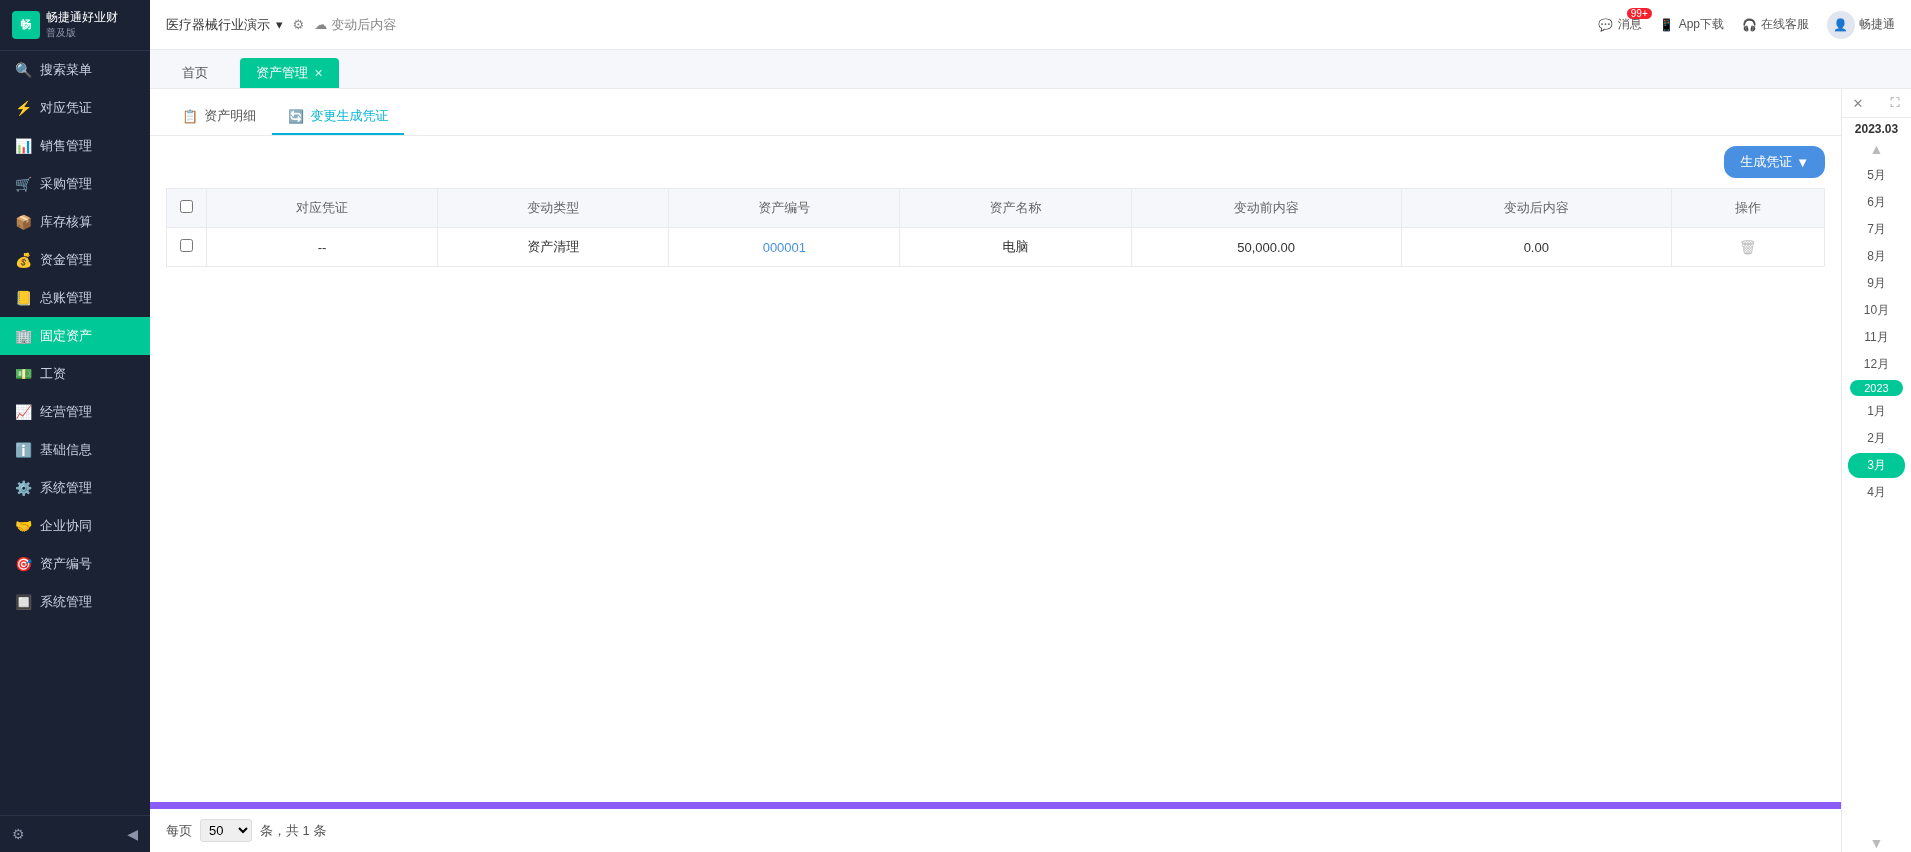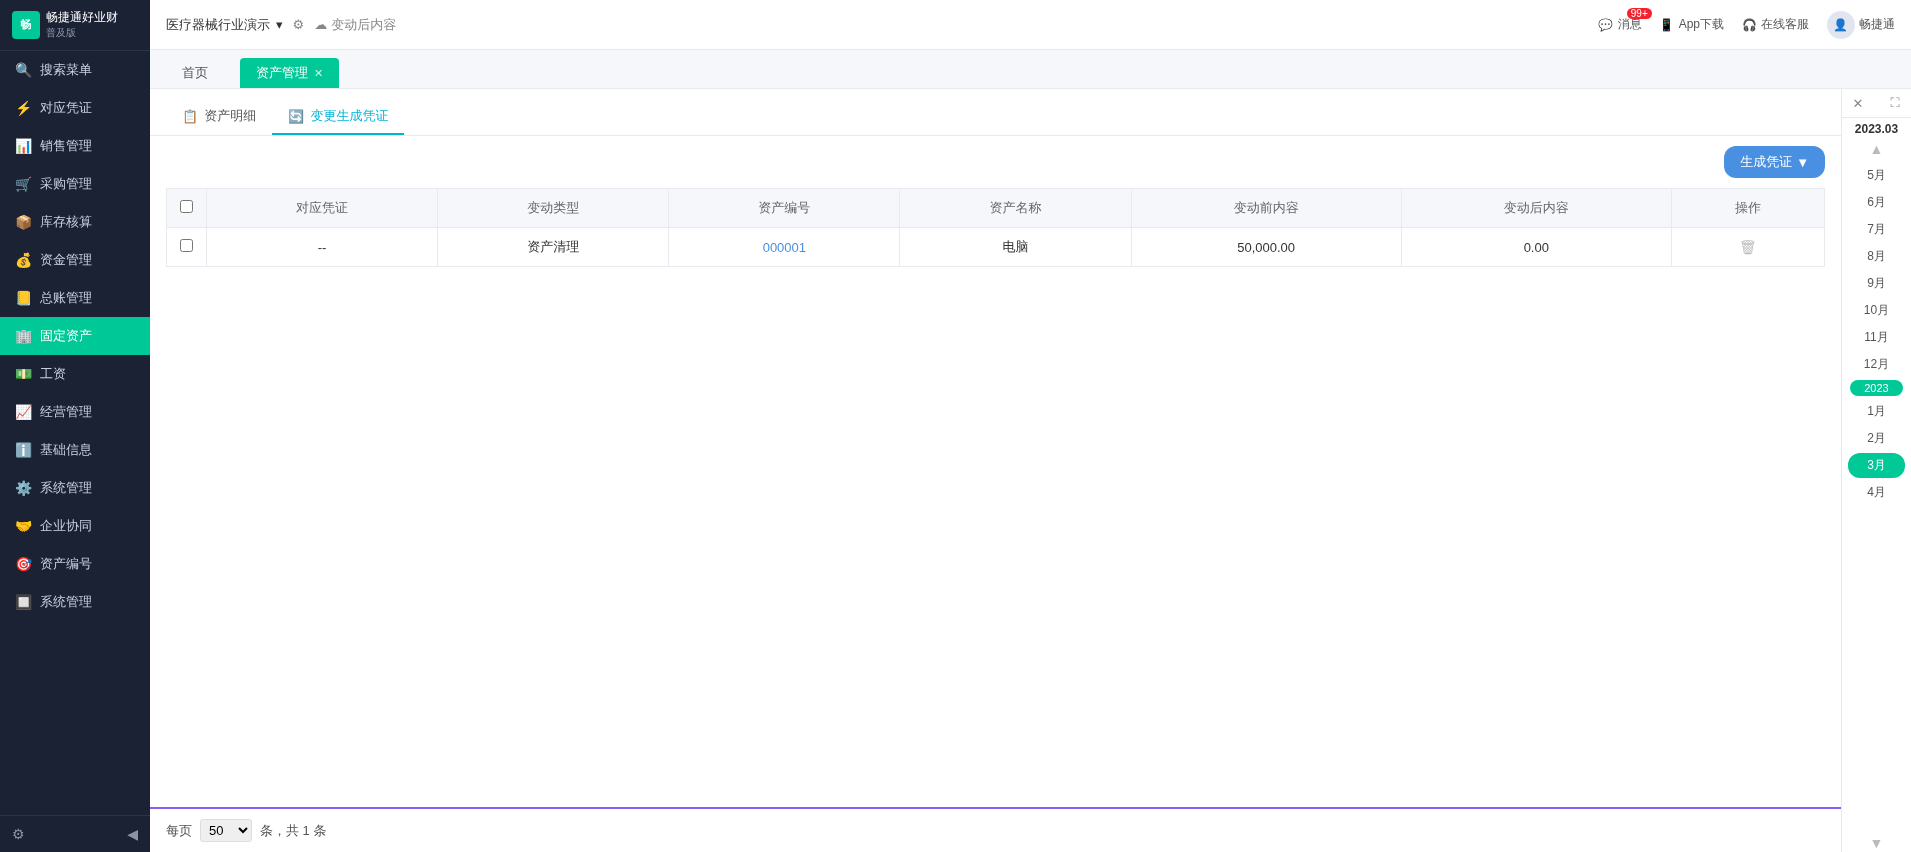--- a/index.html
+++ b/index.html
@@ -181,21 +181,21 @@
       border: 1px solid #e8eaf0; color: #333;
     }
     .checkbox-cell { width: 40px; }
     input[type="checkbox"] { cursor: pointer; }
 
     
     .pagination {
       padding: 10px 16px;
       display: flex; align-items: center; gap: 8px;
       font-size: 13px; color: #555;
-      border-top: 2px solid #8b5cf6;
+      border-top: 7px solid #8b5cf6;
       flex-shrink: 0;
       margin-top: 43px;
     }
     .pagination select {
       padding: 2px 4px; border: 1px solid #ddd; border-radius: 3px;
       font-size: 13px;
     }
 
     
     .calendar-panel {

